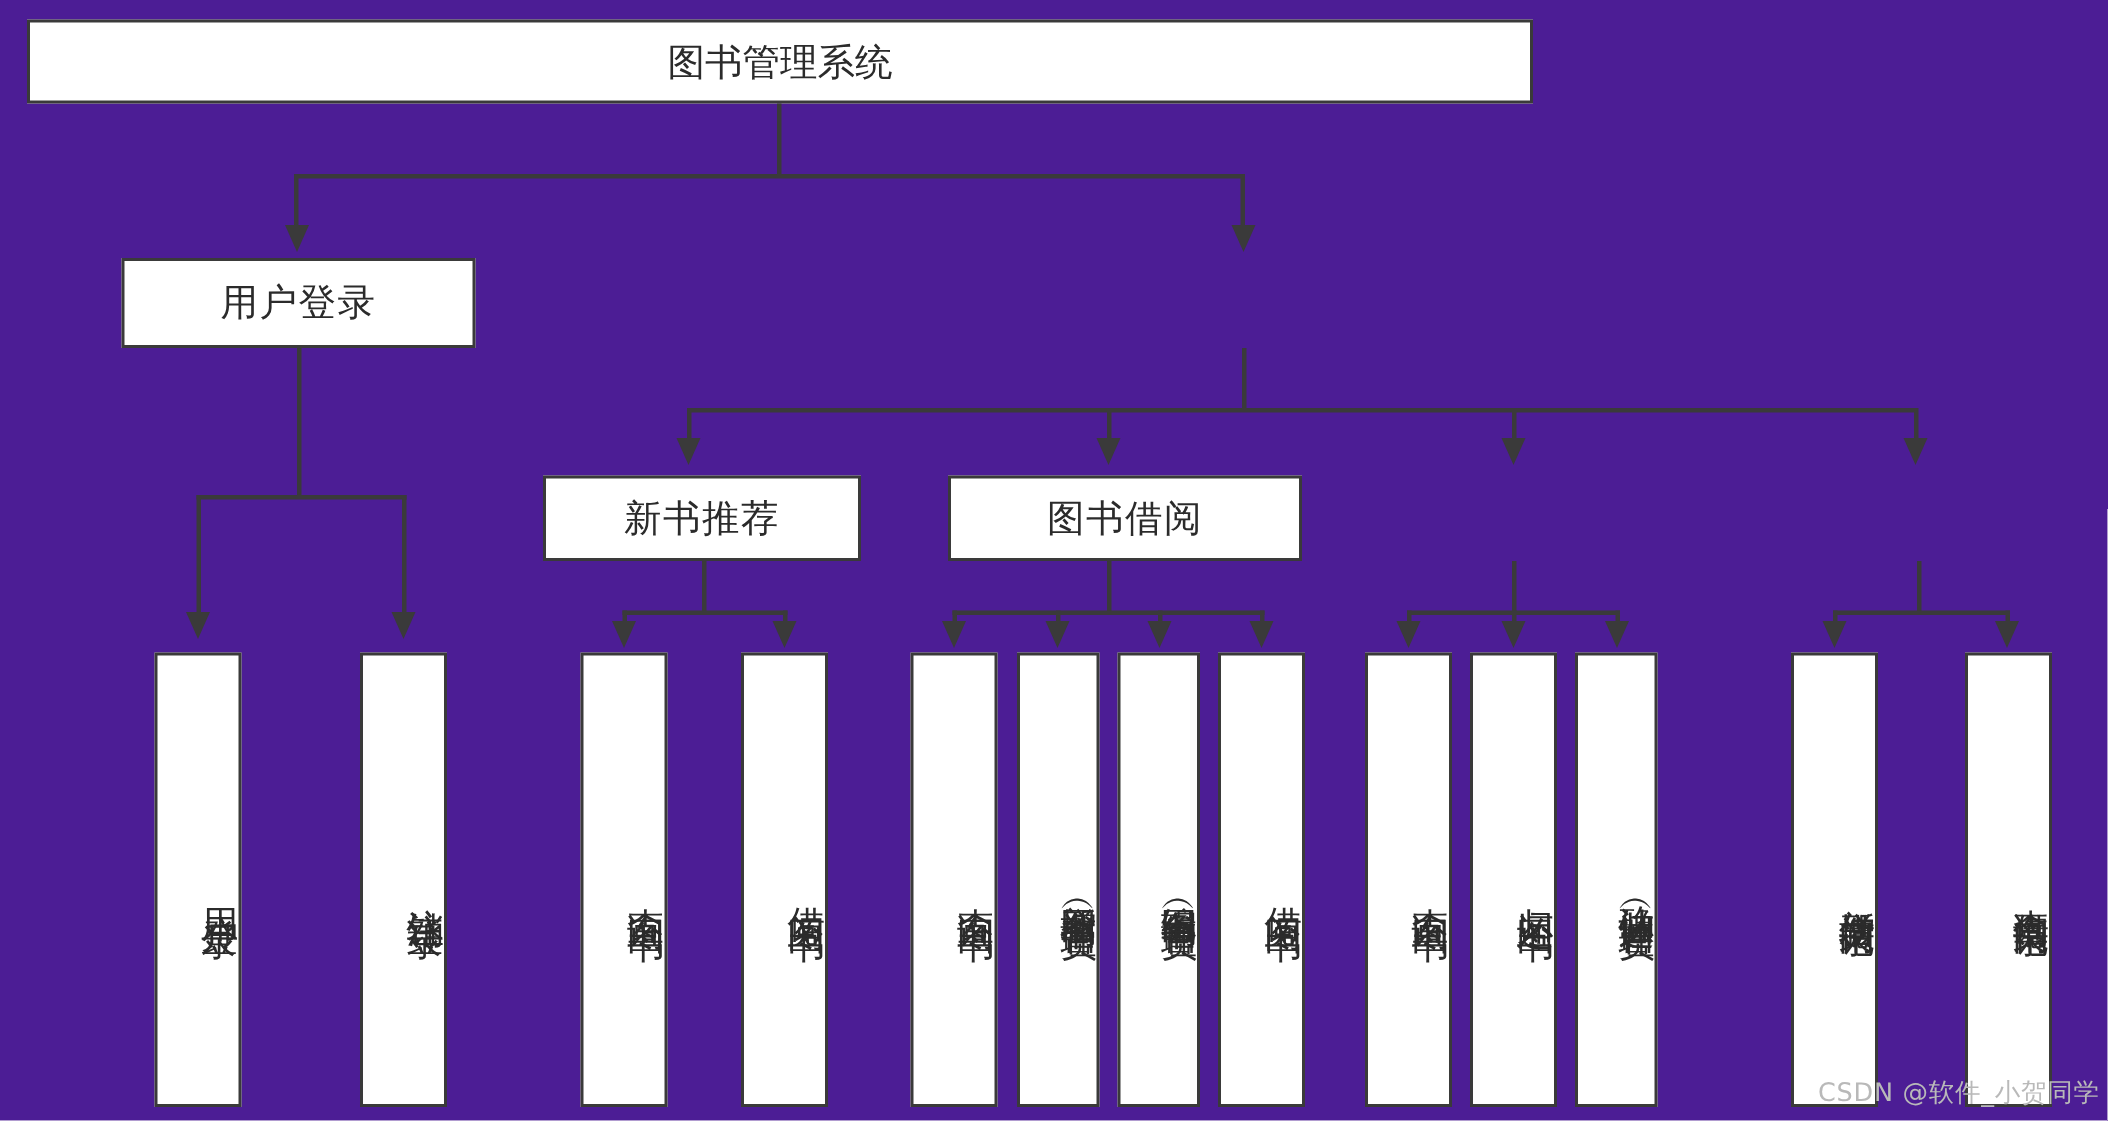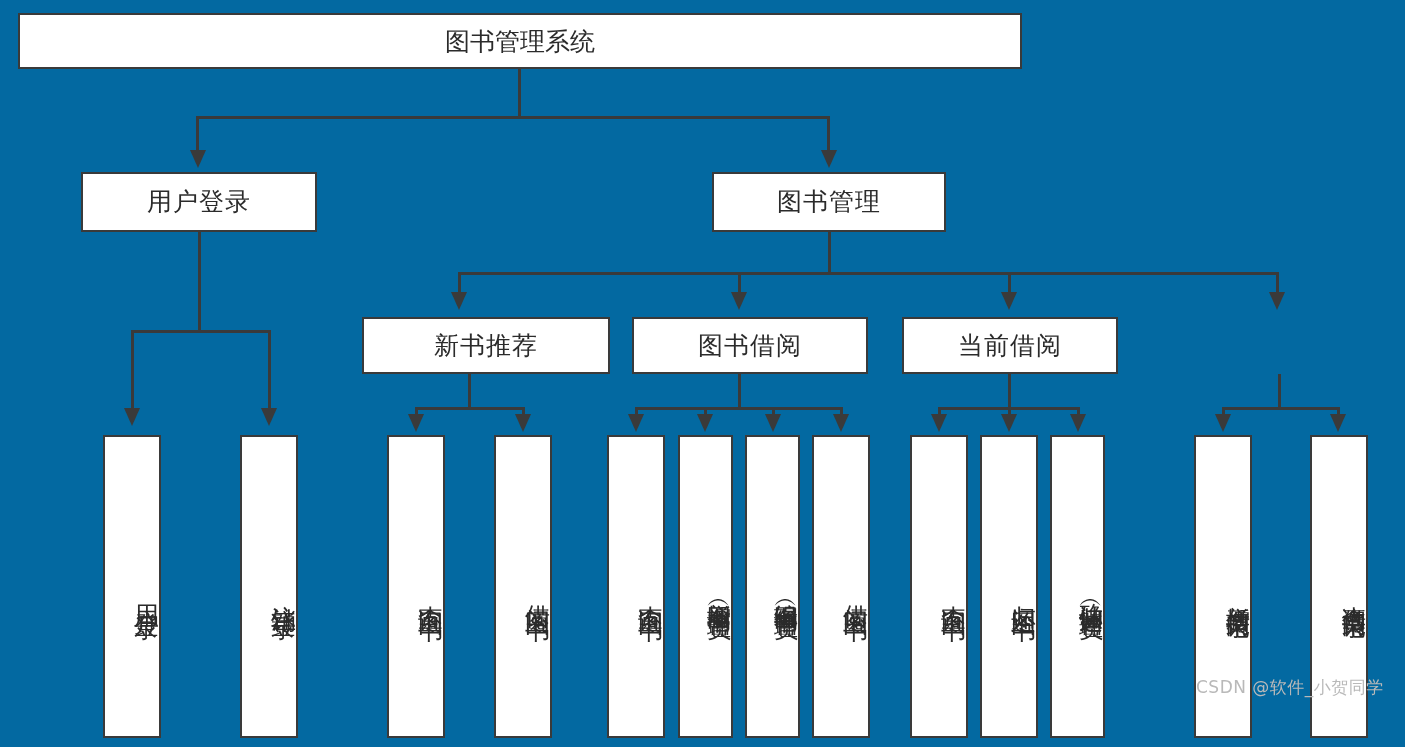--- a/index.html
+++ b/index.html
@@ -7,21 +7,21 @@
     padding: 0;
     background: #ffffff;
   }
   body {
     font-family: "DejaVu Sans", "Liberation Sans", sans-serif;
   }
   #canvas {
     position: relative;
     width: 1405px;
     height: 747px;
-    background: #0369a1;
+    background: #4c1d95;
     overflow: hidden;
   }
   .node {
     position: absolute;
     box-sizing: border-box;
     border: 2.5px solid #3a3a3a;
     background: #ffffff;
     display: flex;
     align-items: center;
     justify-content: center;
@@ -88,50 +88,44 @@
   <div class="edge v" style="left:196px; top:116px; width:3px; height:36px;"></div>
   <div class="arrow" style="left:190px; top:150px;"></div>
 
   <div class="edge v" style="left:827px; top:116px; width:3px; height:36px;"></div>
   <div class="arrow" style="left:821px; top:150px;"></div>
 
   <div class="node horiz" style="left:81px; top:172px; width:236px; height:60px;">
     <span>用户登录</span>
   </div>
 
-  <div class="node horiz" style="left:712px; top:172px; width:234px; height:60px;">
-    <span>图书管理</span>
-  </div>
 
   <div class="edge v" style="left:198px; top:232px; width:3px; height:100px;"></div>
   <div class="edge h" style="left:131px; top:330px; width:140px; height:3px;"></div>
   <div class="edge v" style="left:131px; top:330px; width:3px; height:80px;"></div>
   <div class="arrow" style="left:124px; top:408px;"></div>
   <div class="edge v" style="left:268px; top:330px; width:3px; height:80px;"></div>
   <div class="arrow" style="left:261px; top:408px;"></div>
 
   <div class="edge v" style="left:828px; top:232px; width:3px; height:42px;"></div>
   <div class="edge h" style="left:458px; top:272px; width:820px; height:3px;"></div>
   <div class="edge v" style="left:458px; top:272px; width:3px; height:22px;"></div>
   <div class="arrow" style="left:451px; top:292px;"></div>
   <div class="edge v" style="left:738px; top:272px; width:3px; height:22px;"></div>
   <div class="arrow" style="left:731px; top:292px;"></div>
   <div class="edge v" style="left:1008px; top:272px; width:3px; height:22px;"></div>
   <div class="arrow" style="left:1001px; top:292px;"></div>
   <div class="edge v" style="left:1276px; top:272px; width:3px; height:22px;"></div>
   <div class="arrow" style="left:1269px; top:292px;"></div>
 
-  <div class="node horiz" style="left:362px; top:317px; width:248px; height:57px;">
+  <div class="node horiz" style="left:362px; top:317px; width:212px; height:57px;">
     <span>新书推荐</span>
   </div>
   <div class="node horiz" style="left:632px; top:317px; width:236px; height:57px;">
     <span>图书借阅</span>
-  </div>
-  <div class="node horiz" style="left:902px; top:317px; width:216px; height:57px;">
-    <span>当前借阅</span>
   </div>
 
   <div class="edge v" style="left:468px; top:374px; width:3px; height:36px;"></div>
   <div class="edge h" style="left:415px; top:407px; width:110px; height:3px;"></div>
   <div class="edge v" style="left:415px; top:407px; width:3px; height:10px;"></div>
   <div class="arrow" style="left:408px; top:414px;"></div>
   <div class="edge v" style="left:522px; top:407px; width:3px; height:10px;"></div>
   <div class="arrow" style="left:515px; top:414px;"></div>
 
   <div class="edge v" style="left:738px; top:374px; width:3px; height:36px;"></div>
@@ -198,15 +192,15 @@
     <span>确认归还（管理员）</span>
   </div>
 
   <div class="node vert tall-text" style="left:1194px; top:435px; width:58px; height:303px;">
     <span>新增借阅记录</span>
   </div>
   <div class="node vert tall-text" style="left:1310px; top:435px; width:58px; height:303px;">
     <span>查询借阅记录</span>
   </div>
 
-  <div class="watermark" style="left:1196px; top:676px;">CSDN @软件_小贺同学</div>
+  <div class="watermark" style="left:1196px; top:717px;padding-left:16px;">CSDN @软件_小贺同学</div>
 
 </div>
 
 </body></html>

